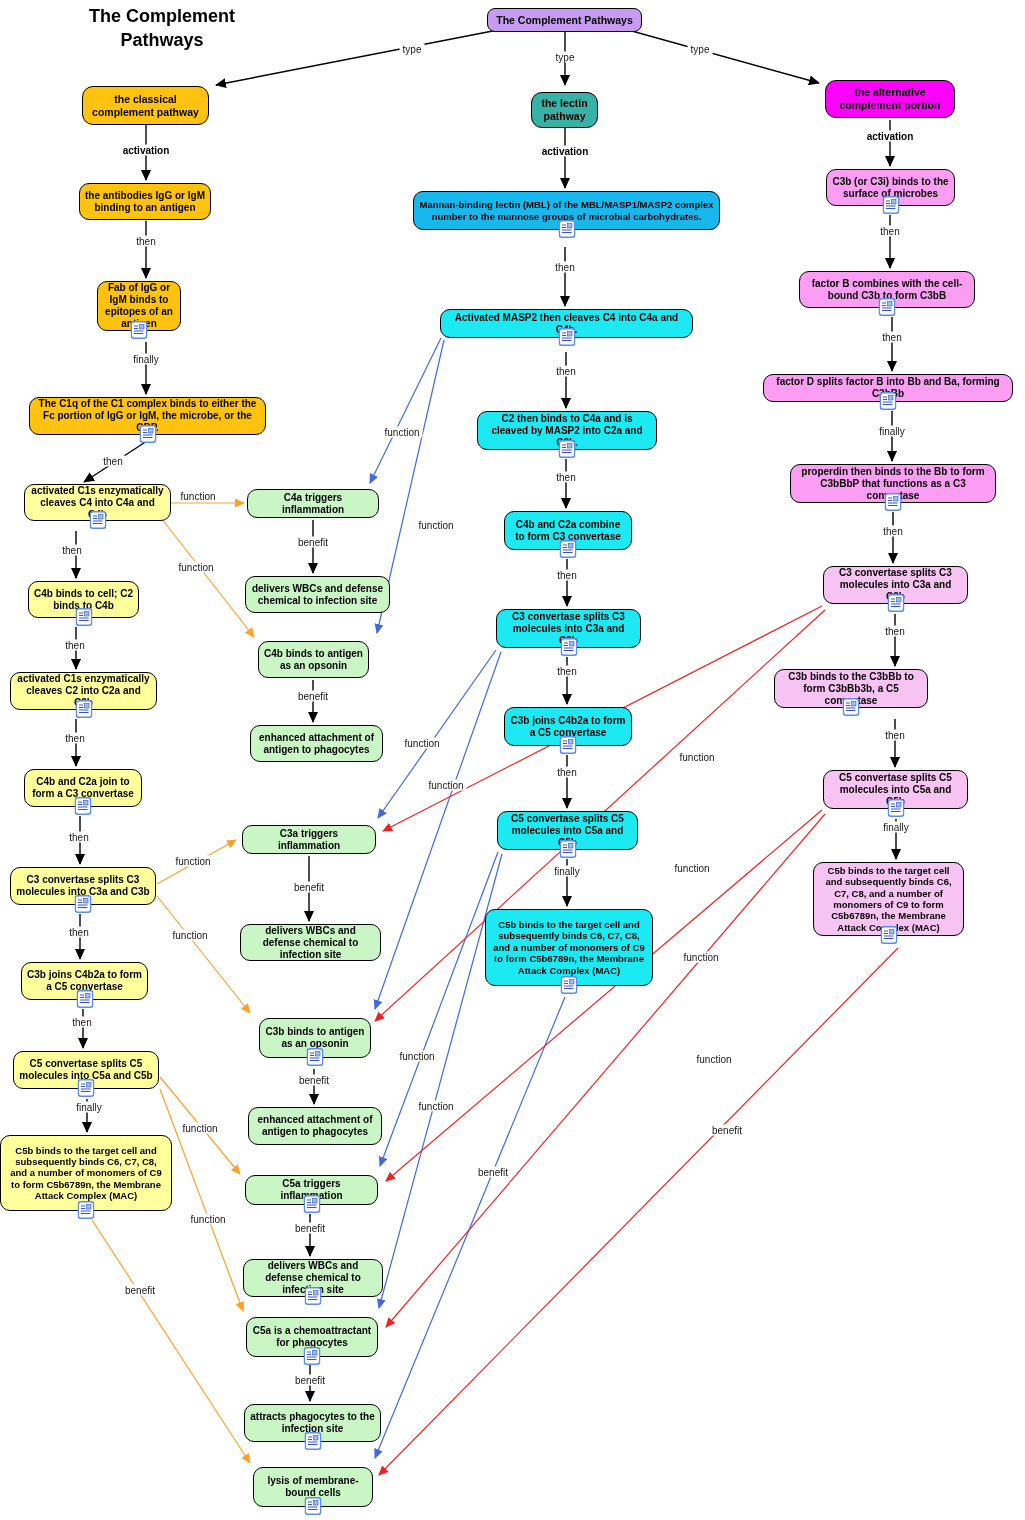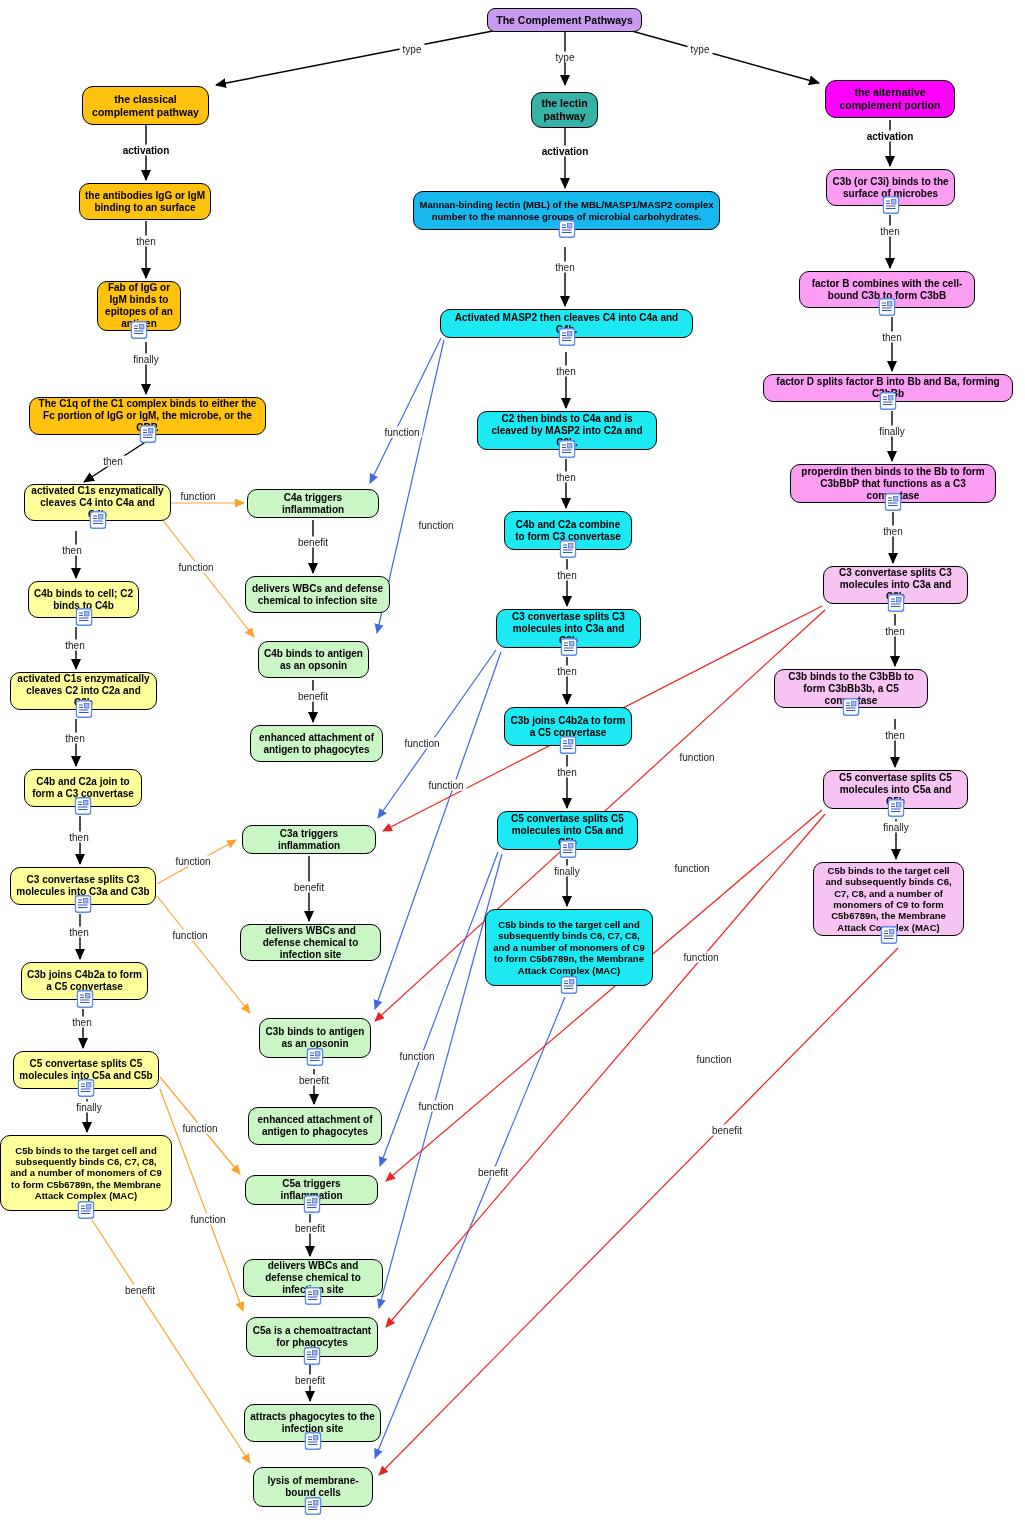--- a/index.html
+++ b/index.html
@@ -107,29 +107,31 @@
     </g>
     <g stroke="#ee2222" stroke-width="1.2">
       <line x1="822" y1="606" x2="383" y2="831" marker-end="url(#mr)"></line>
       <line x1="825" y1="610" x2="375" y2="1021" marker-end="url(#mr)"></line>
       <line x1="822" y1="810" x2="386" y2="1181" marker-end="url(#mr)"></line>
       <line x1="825" y1="814" x2="386" y2="1327" marker-end="url(#mr)"></line>
       <line x1="898" y1="948" x2="379" y2="1475" marker-end="url(#mr)"></line>
     </g>
   </svg>
 
+  <div class="title">The Complement
+Pathways</div>
   <div class="node purple hdr" style="left:487px;top:8px;width:155px;height:24px;border-radius:8px">
     <span>The Complement Pathways</span>
   </div>
 
   <div class="node gold hdr" style="left:82px;top:86px;width:127px;height:39px">
     <span>the classical complement pathway</span>
   </div>
   <div class="node gold" style="left:79px;top:183px;width:132px;height:37px">
-    <span>the antibodies IgG or IgM binding to an surface</span>
+    <span>the antibodies IgG or IgM binding to an antigen</span>
   </div>
   <div class="node gold" style="left:97px;top:281px;width:84px;height:50px">
     <span>Fab of IgG or IgM binds to epitopes of an antigen</span>
     <span class="doc"><svg width="17" height="18" viewBox="0 0 17 18">
           <rect x="0.8" y="0.8" width="15.4" height="16.4" rx="2.5" fill="#fff" stroke="#5b8def" stroke-width="1.5"></rect>
           <rect x="9" y="3.5" width="4.5" height="4.5" fill="#9db9f5" stroke="#3355cc" stroke-width="0.6"></rect>
           <line x1="3.5" y1="5" x2="7.5" y2="5" stroke="#3355cc"></line>
           <line x1="3.5" y1="7.5" x2="7.5" y2="7.5" stroke="#3355cc"></line>
           <line x1="3.5" y1="10" x2="13" y2="10" stroke="#3355cc"></line>
           <line x1="3.5" y1="12.5" x2="13" y2="12.5" stroke="#3355cc"></line>

